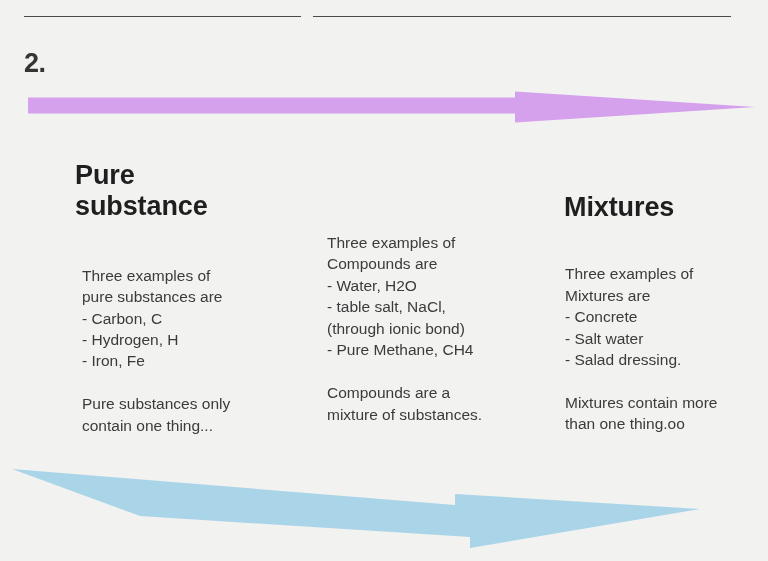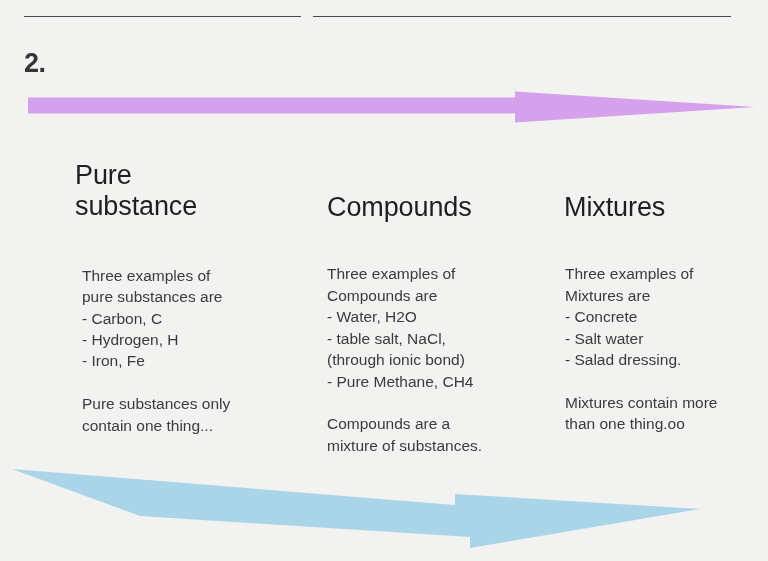--- a/index.html
+++ b/index.html
@@ -57,21 +57,21 @@
   
   .column {
     position: absolute;
   }
   .col-1 { left: 75px;  top: 160px; width: 235px; }
   .col-2 { left: 327px; top: 192px; width: 205px; }
   .col-3 { left: 564px; top: 192px; width: 215px; }
 
   .col-heading {
     font-size: 27px;
-    font-weight: normal;
+    font-weight: bold;
     color: #1f1f1f;
     line-height: 1.16;
     margin: 0;
     letter-spacing: -0.1px;
     white-space: pre-line;
   }
 
   .col-body {
     font-size: 15.5px;
     line-height: 1.385;
@@ -107,21 +107,20 @@
 pure substances are
 - Carbon, C
 - Hydrogen, H
 - Iron, Fe
 
 Pure substances only
 contain one thing...</p>
   </div>
 
   <div class="column col-2">
-    <h2 class="col-heading">Compounds</h2>
     <p class="col-body">Three examples of
 Compounds are
 - Water, H2O
 - table salt, NaCl,
 (through ionic bond)
 - Pure Methane, CH4
 
 Compounds are a
 mixture of substances.</p>
   </div>

